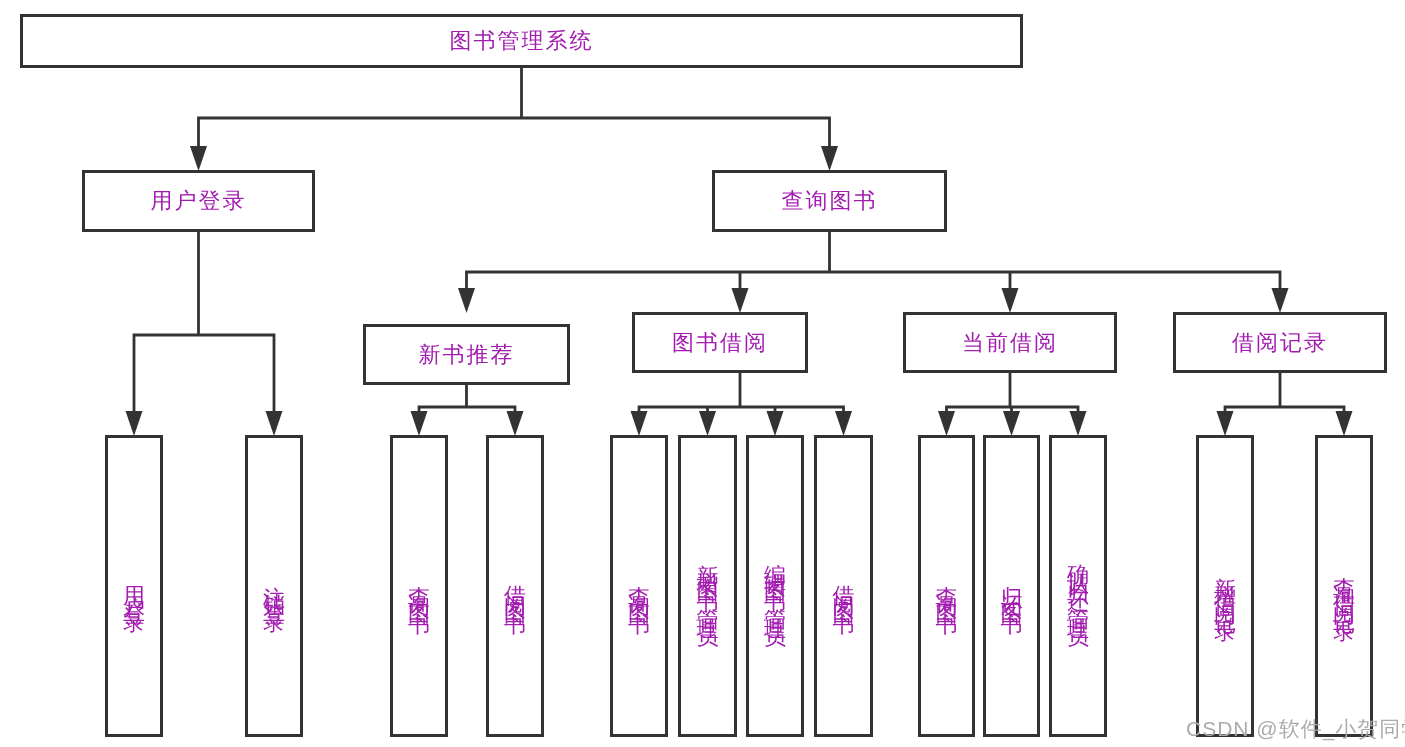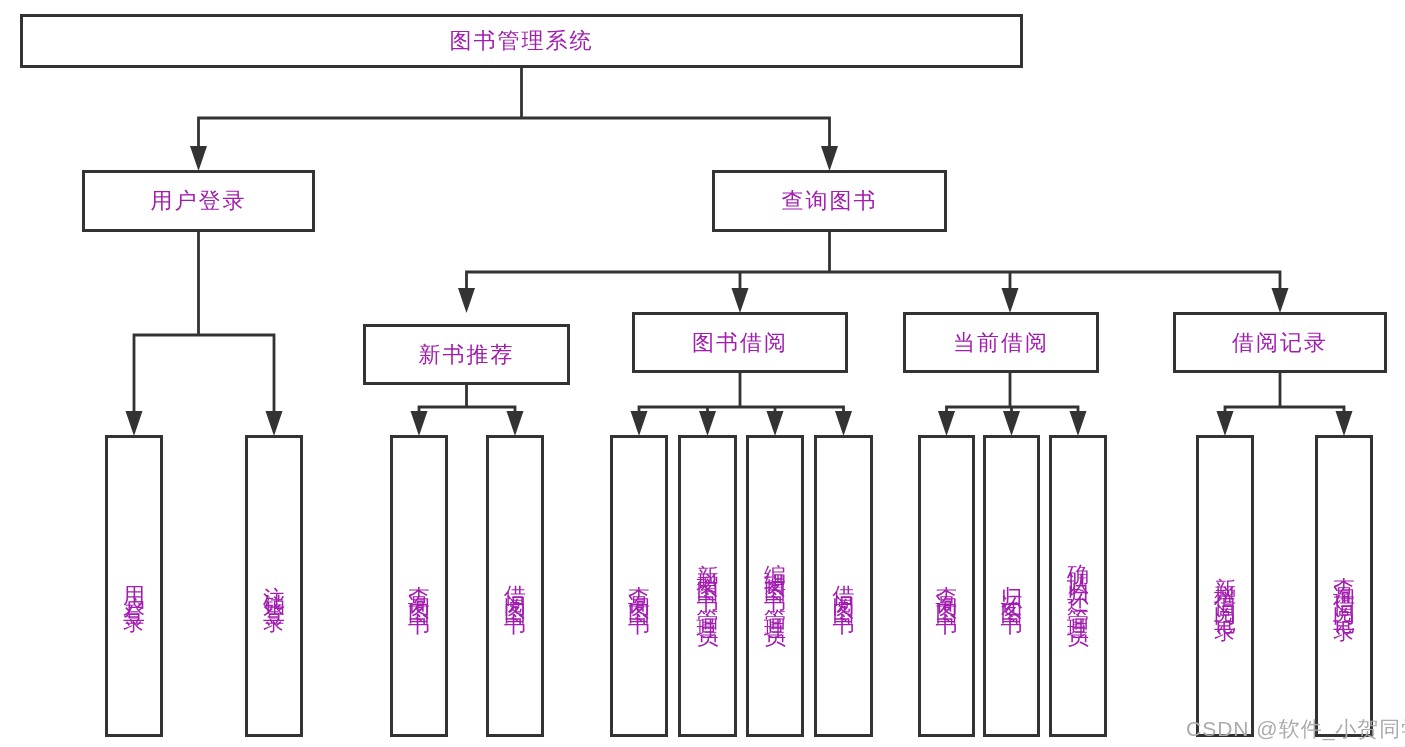--- a/index.html
+++ b/index.html
@@ -80,24 +80,24 @@
   <div class="box h" style="left:82px;top:170px;width:233px;height:62px">
     <span>用户登录</span>
   </div>
   <div class="box h" style="left:712px;top:170px;width:235px;height:62px">
     <span>查询图书</span>
   </div>
 
   <div class="box h" style="left:363px;top:324px;width:207px;height:61px">
     <span>新书推荐</span>
   </div>
-  <div class="box h" style="left:632px;top:312px;width:216px;height:61px">
+  <div class="box h" style="left:632px;top:312px;width:176px;height:61px">
     <span>图书借阅</span>
   </div>
-  <div class="box h" style="left:903px;top:312px;width:196px;height:61px">
+  <div class="box h" style="left:903px;top:312px;width:214px;height:61px">
     <span>当前借阅</span>
   </div>
   <div class="box h" style="left:1173px;top:312px;width:214px;height:61px">
     <span>借阅记录</span>
   </div>
 
   <div class="box v" style="left:105px;top:435px;width:58px;height:302px">
     <span>用户登录</span>
   </div>
   <div class="box v" style="left:245px;top:435px;width:58px;height:302px">

